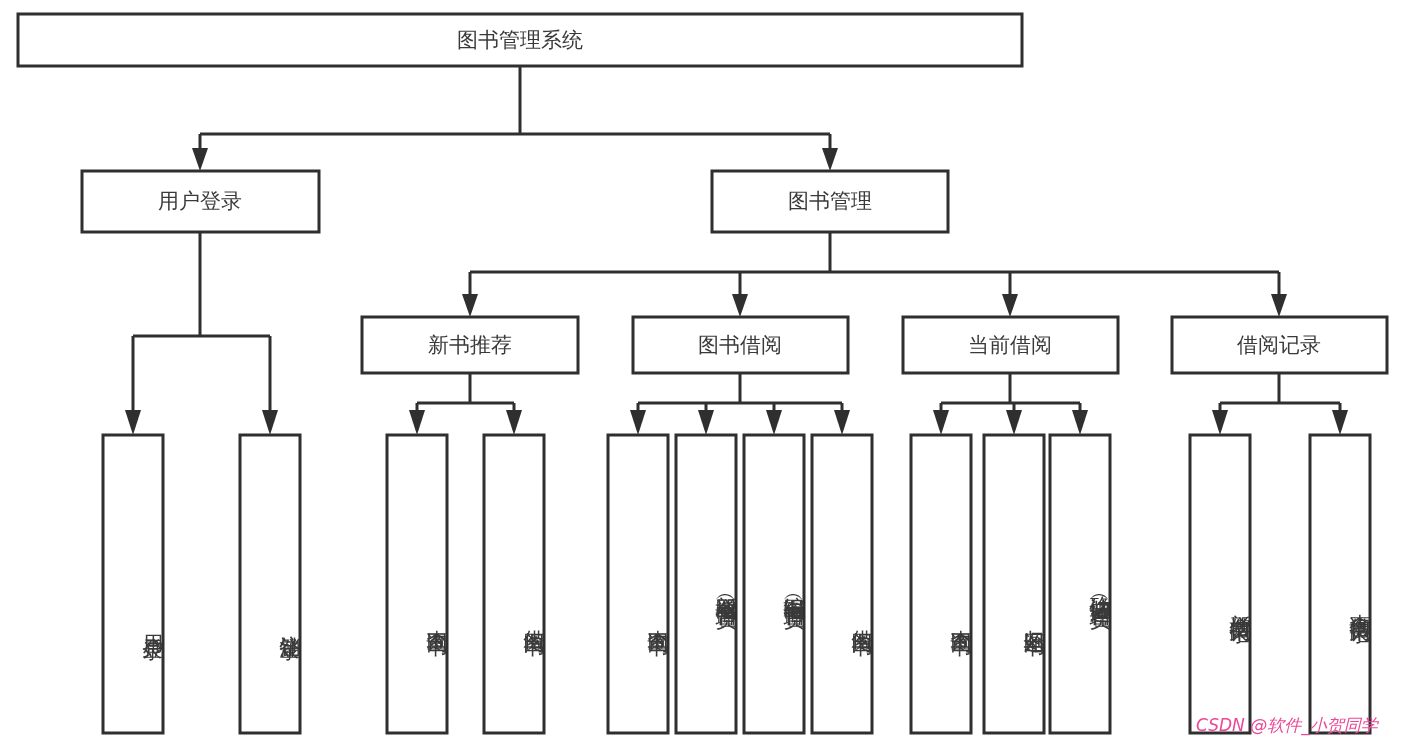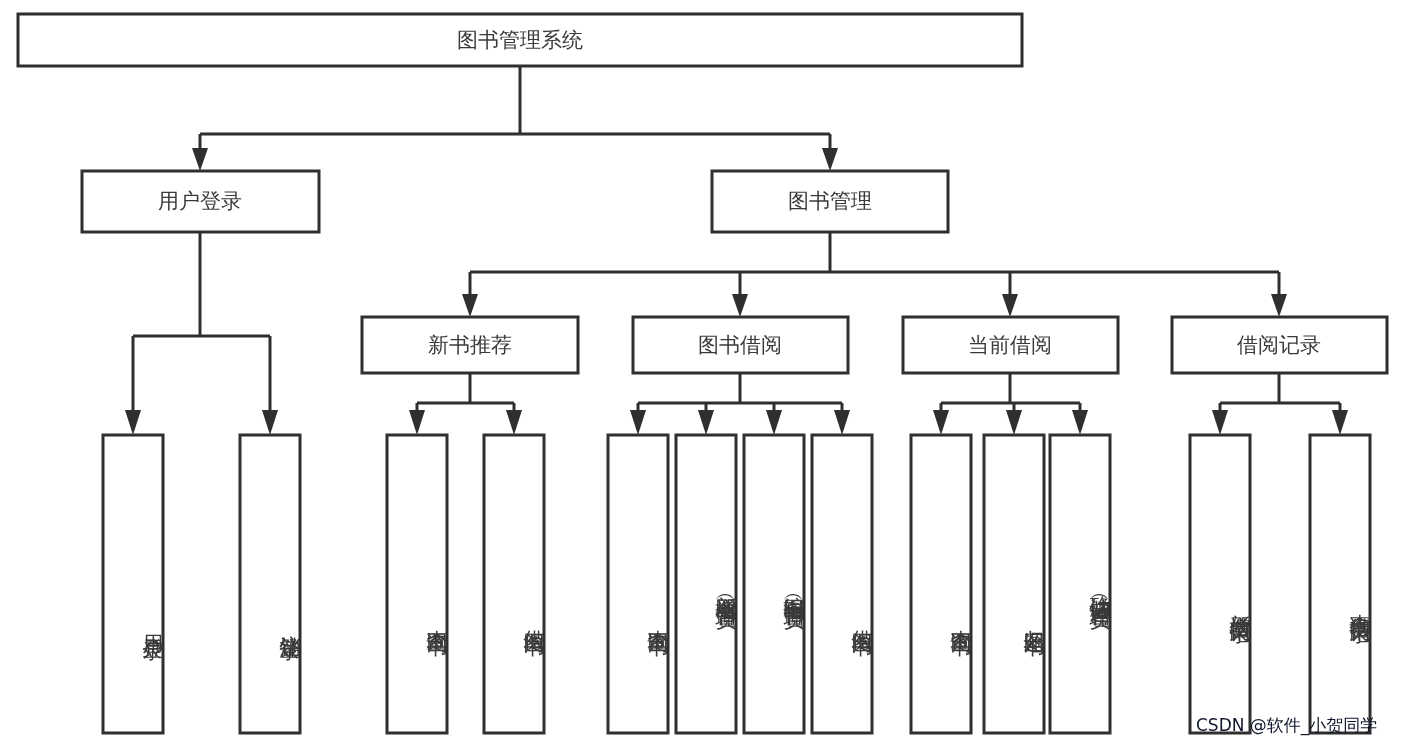--- a/index.html
+++ b/index.html
@@ -59,23 +59,24 @@
     line-height: 1;
     text-align: start;
     white-space: nowrap;
     pointer-events: none;
     user-select: none;
   }
   .watermark {
     position: absolute;
     font-family: "DejaVu Sans", "Liberation Sans", sans-serif;
     font-size: 17px;
-    color: #0f172a;
+    color: #ec4899;
     white-space: nowrap;
     user-select: none;
+    font-style: italic;
   }
 </style>
 </head>
 <body>
 
 <div id="diagram-root">
 
   <svg class="diagram-canvas" viewBox="0 0 1405 747">
 
     <g>

